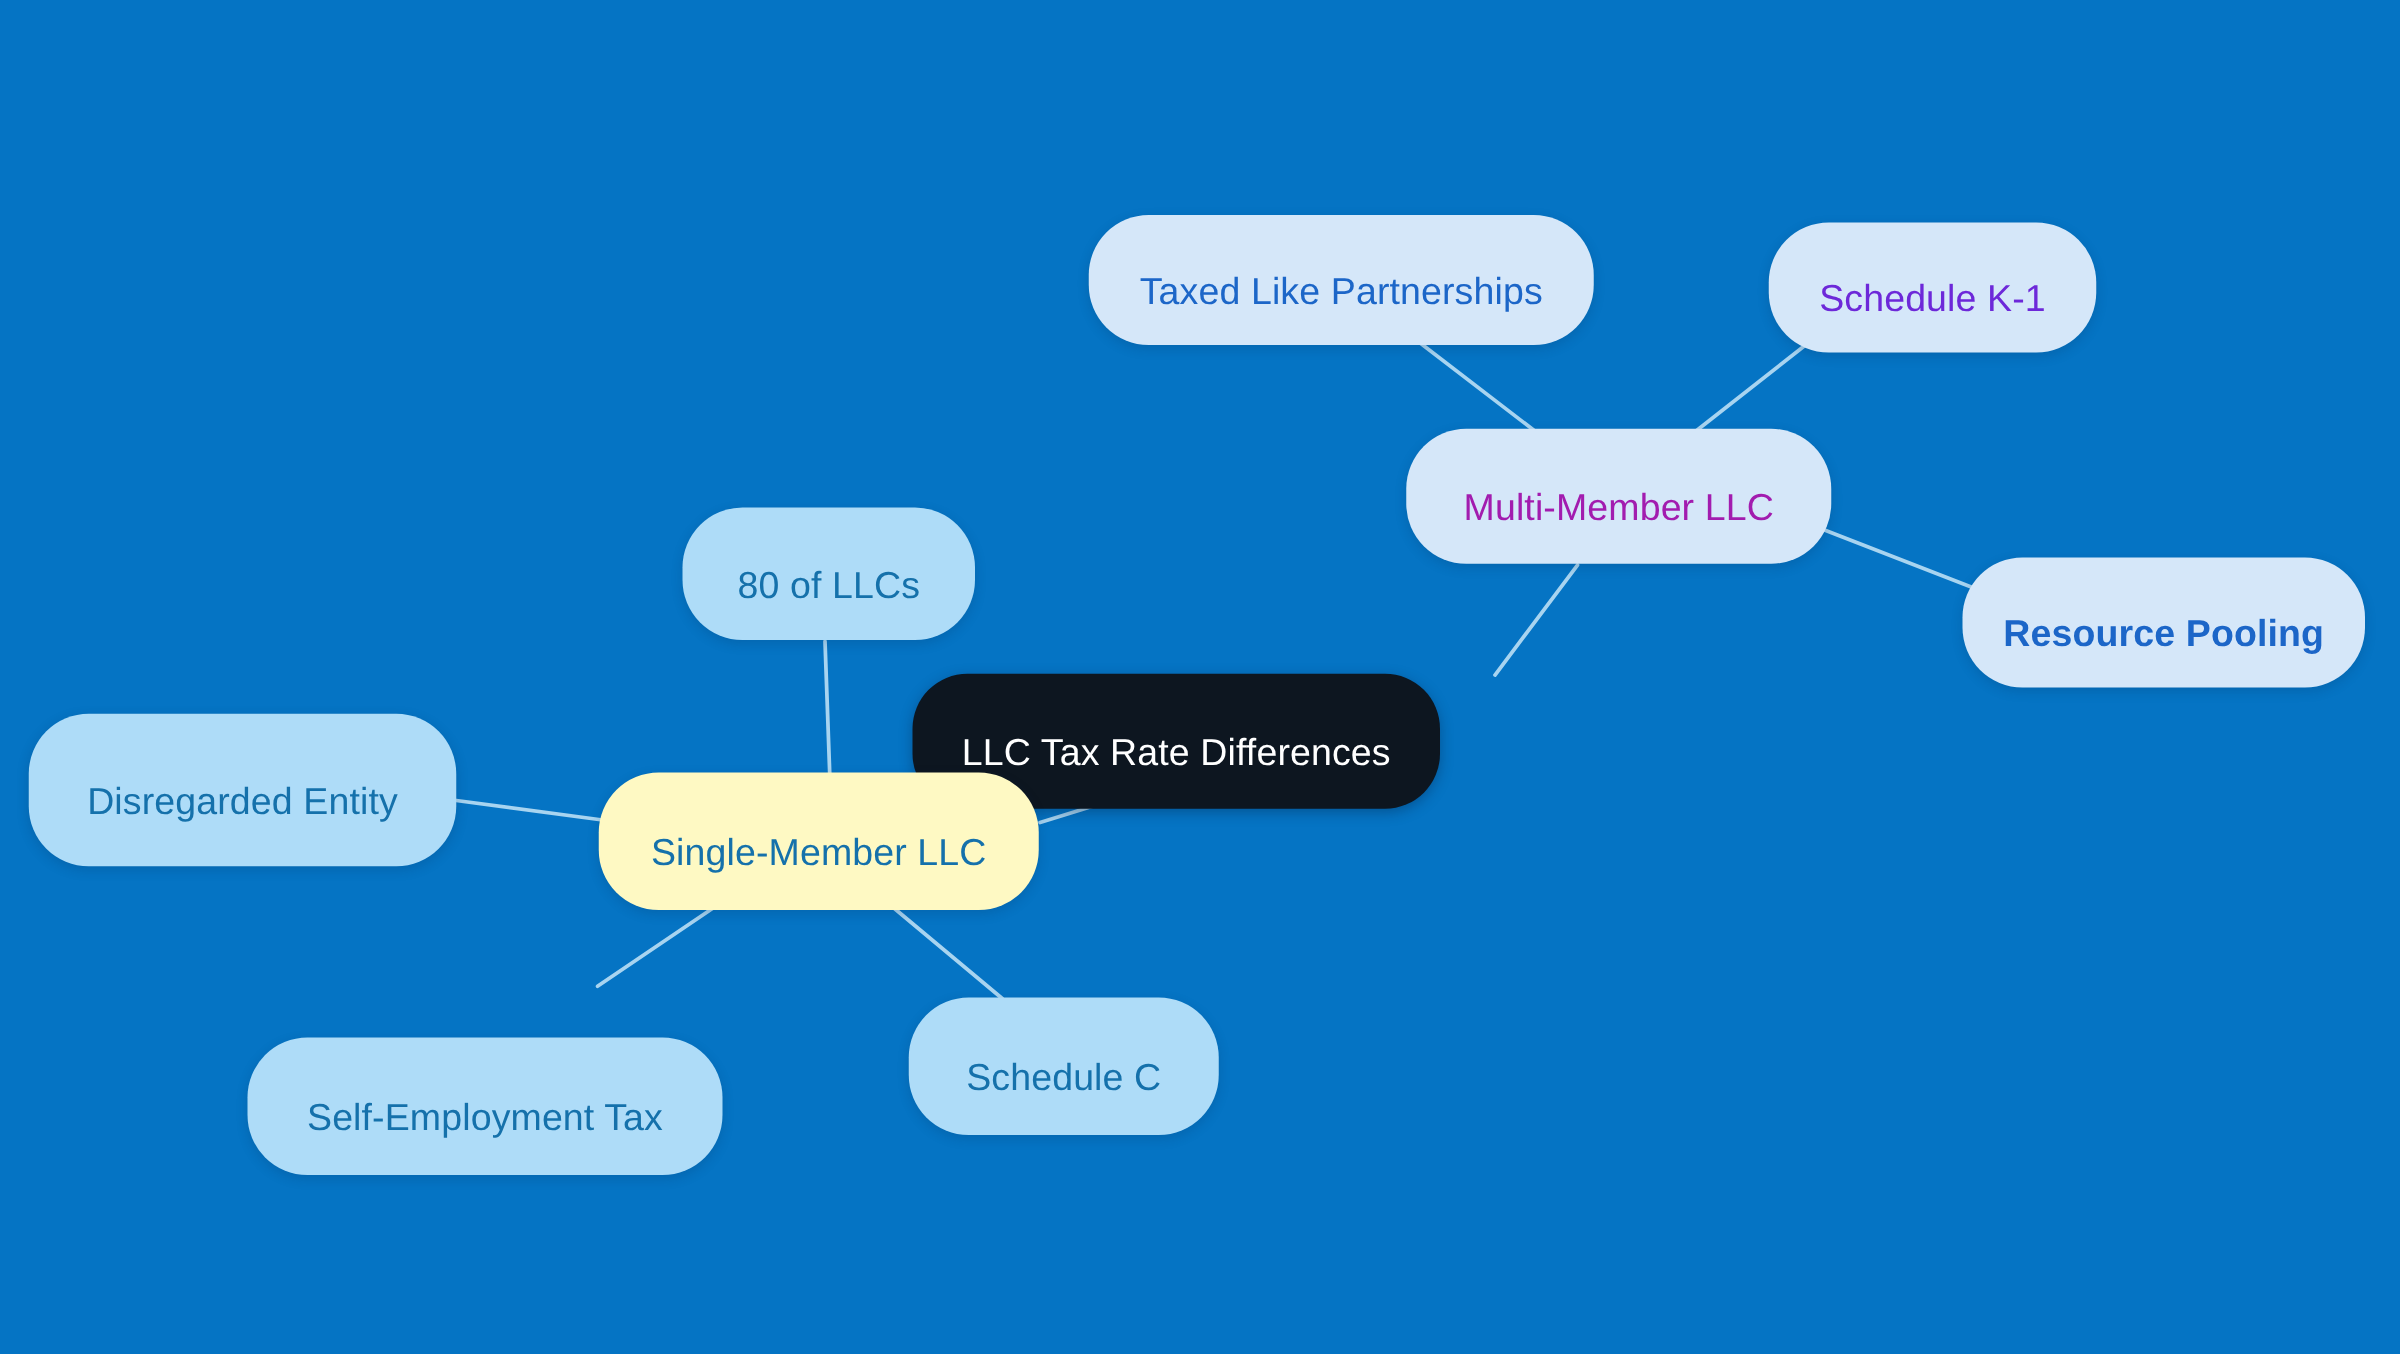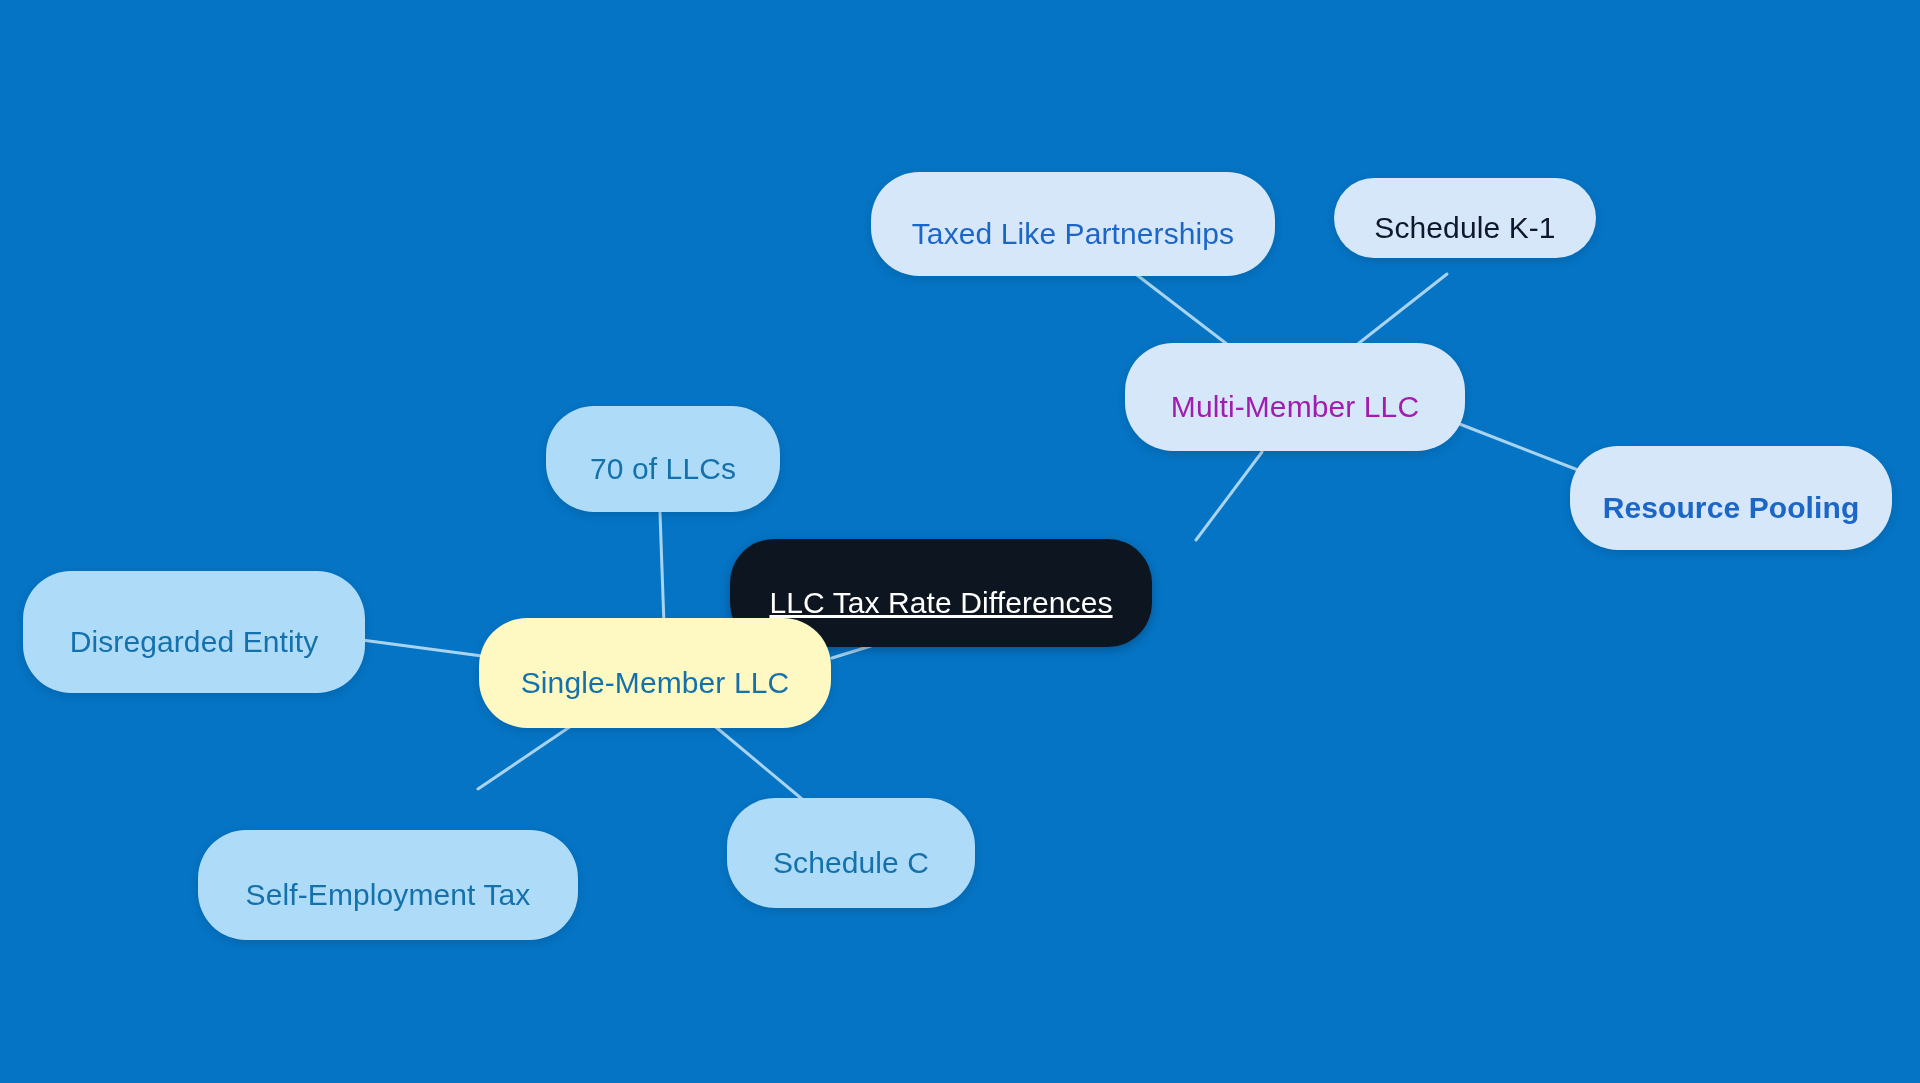--- a/index.html
+++ b/index.html
@@ -40,21 +40,20 @@
     line-height: 1.15;
     margin-top: 20px;
   }
   
   .node.root {
     background: #0d1620;
     color: #ffffff;
     border-radius: 44px;
     font-size: 30px;
     box-shadow: 0 3px 10px rgba(0, 30, 60, 0.35);
-    text-decoration: underline;
   }
   
   .node.branch-left {
     background: #aedcf8;
     color: #1571ab;
     border-radius: 48px;
     font-size: 30px;
     box-shadow: 0 3px 9px rgba(0, 40, 80, 0.18);
   }
   .node.branch-right {
@@ -83,38 +82,38 @@
     </svg>
 
   <div id="node-layer">
       <div class="node root" style="left: 730px; top: 539px; width: 422px; height: 108px; background: rgb(13, 22, 32); color: rgb(255, 255, 255);">
         <span class="node-label">LLC Tax Rate Differences</span>
       </div>
       <div class="node branch-left" style="left: 479px; top: 618px; width: 352px; height: 110px; background: #fef9c3; color: rgb(21, 113, 171); justify-content: center;">
         <span class="node-label">Single-Member LLC</span>
       </div>
       <div class="node branch-left" style="left: 546px; top: 406px; width: 234px; height: 106px; background: rgb(174, 220, 248); color: rgb(21, 113, 171);">
-        <span class="node-label">70 of LLCs</span>
+        <span class="node-label">80 of LLCs</span>
       </div>
       <div class="node branch-left" style="left: 23px; top: 571px; width: 342px; height: 122px; background: rgb(174, 220, 248); color: rgb(21, 113, 171);">
         <span class="node-label">Disregarded Entity</span>
       </div>
       <div class="node branch-left" style="left: 198px; top: 830px; width: 380px; height: 110px; background: rgb(174, 220, 248); color: rgb(21, 113, 171); text-align: right;">
         <span class="node-label">Self-Employment Tax</span>
       </div>
       <div class="node branch-left" style="left: 727px; top: 798px; width: 248px; height: 110px; background: rgb(174, 220, 248); color: rgb(21, 113, 171);">
         <span class="node-label">Schedule C</span>
       </div>
       <div class="node branch-right" style="left: 1125px; top: 343px; width: 340px; height: 108px; background: rgb(213, 231, 249); color: #a21caf;">
         <span class="node-label">Multi-Member LLC</span>
       </div>
       <div class="node branch-right" style="left: 871px; top: 172px; width: 404px; height: 104px; background: rgb(213, 231, 249); color: rgb(28, 102, 200);">
         <span class="node-label">Taxed Like Partnerships</span>
       </div>
-      <div class="node branch-right" style="left: 1334px; top: 178px; width: 262px; height: 80px; background: rgb(213, 231, 249); color: #0f172a;">
+      <div class="node branch-right" style="left: 1415px; top: 178px; width: 262px; height: 104px; background: rgb(213, 231, 249); color: #6d28d9;">
         <span class="node-label">Schedule K-1</span>
       </div>
       <div class="node branch-right" style="left: 1570px; top: 446px; width: 322px; height: 104px; background: rgb(213, 231, 249); color: rgb(28, 102, 200); font-weight: bold;">
         <span class="node-label">Resource Pooling</span>
       </div>
     </div>
 
 </div>
 
 </body></html>

